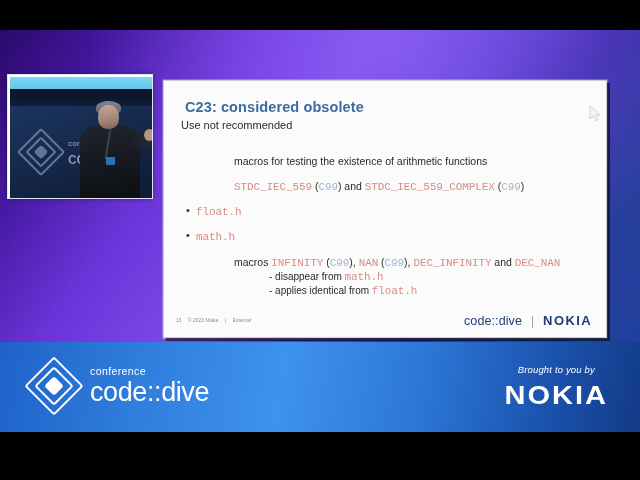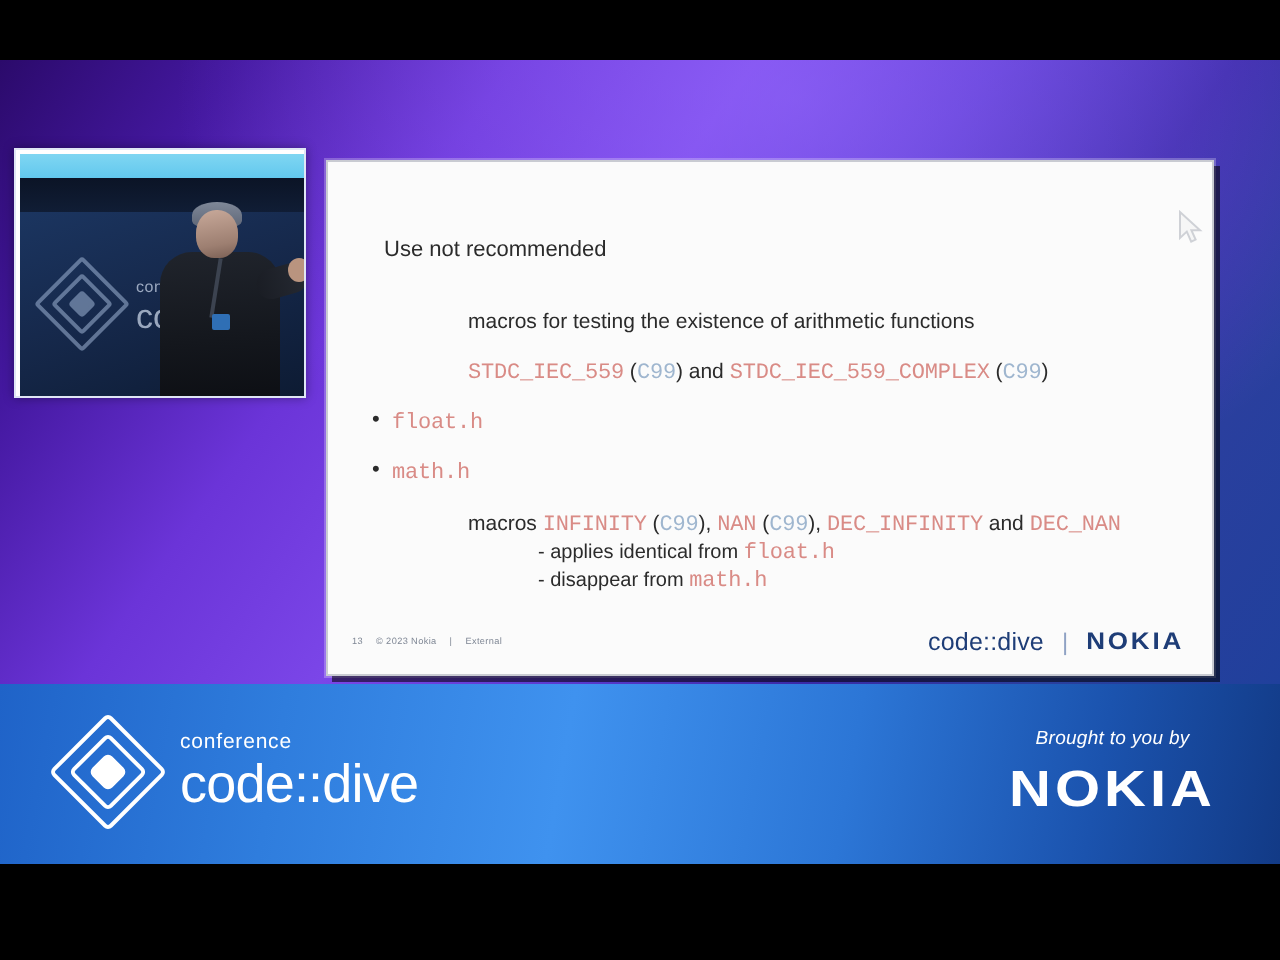--- a/index.html
+++ b/index.html
@@ -114,21 +114,21 @@
     position: absolute; left: 163px; top: 80px; width: 444px; height: 258px;
     background: #fbfbfb; z-index: 14;
     border: 1px solid #c9cbd2;
     box-shadow: 3px 3px 0 rgba(0,0,0,.55), 0 0 0 1px rgba(255,255,255,.25);
   }
   #slide-title {
     position:absolute; left:21px; top:18px;
     font-size:14.5px; font-weight:bold; color:#3d6c9e; letter-spacing:.1px;
   }
   #slide-subtitle {
-    position:absolute; left:28px; top:38px;
+    position:absolute; left:17px; top:38px;
     font-size:11px; color:#2b2b2b;
   }
 
   #slide-body { position:absolute; left:21px; top:62px; width:408px; }
 
   .blk { margin-bottom: 11px; }
   .bullet {
     font-size:10.5px; color:#2b2b2b; line-height:13px; position:relative;
     padding-left:11px;
   }
@@ -222,35 +222,36 @@
       <div class="speaker-arm"></div>
       <div class="speaker-hand"></div>
       <div class="speaker-hair"></div>
       <div class="speaker-head"></div>
       <div class="speaker-lanyard"></div>
       <div class="speaker-badge"></div>
     </div>
   </div>
 
   <div id="slide">
+    <div id="slide-title">C23: considered obsolete</div>
     <div id="slide-subtitle">Use not recommended</div>
 
     <div id="slide-body">
         <div class="blk">
           <div class="sub"><span class="">macros for testing the existence of arithmetic functions</span></div>
           <div class="sub"><span class="mono">STDC_IEC_559</span><span class=""> (</span><span class="mono c99">C99</span><span class="">) and </span><span class="mono">STDC_IEC_559_COMPLEX</span><span class="">  (</span><span class="mono c99">C99</span><span class="">)</span></div>
         </div>
         <div class="blk">
           <div class="bullet"><span class="mono">float.h</span></div>
         </div>
         <div class="blk">
           <div class="bullet"><span class="mono">math.h</span></div>
           <div class="sub"><span class="">macros </span><span class="mono">INFINITY</span><span class=""> (</span><span class="mono c99">C99</span><span class="">), </span><span class="mono">NAN</span><span class=""> (</span><span class="mono c99">C99</span><span class="">), </span><span class="mono">DEC_INFINITY</span><span class=""> and </span><span class="mono">DEC_NAN</span></div>
+          <div class="sub2"><span class="">- disappear from </span><span class="mono">math.h</span></div>
           <div class="sub2"><span class="">- applies identical from </span><span class="mono">float.h</span></div>
-          <div class="sub2"><span class="">- disappear from </span><span class="mono">math.h</span></div>
         </div>
       </div>
 
     <div id="slide-footer">
       <div id="slide-foot-left">
         <span>13</span>
         <span>© 2023 Nokia</span>
         <span>|</span>
         <span>External</span>
       </div>

